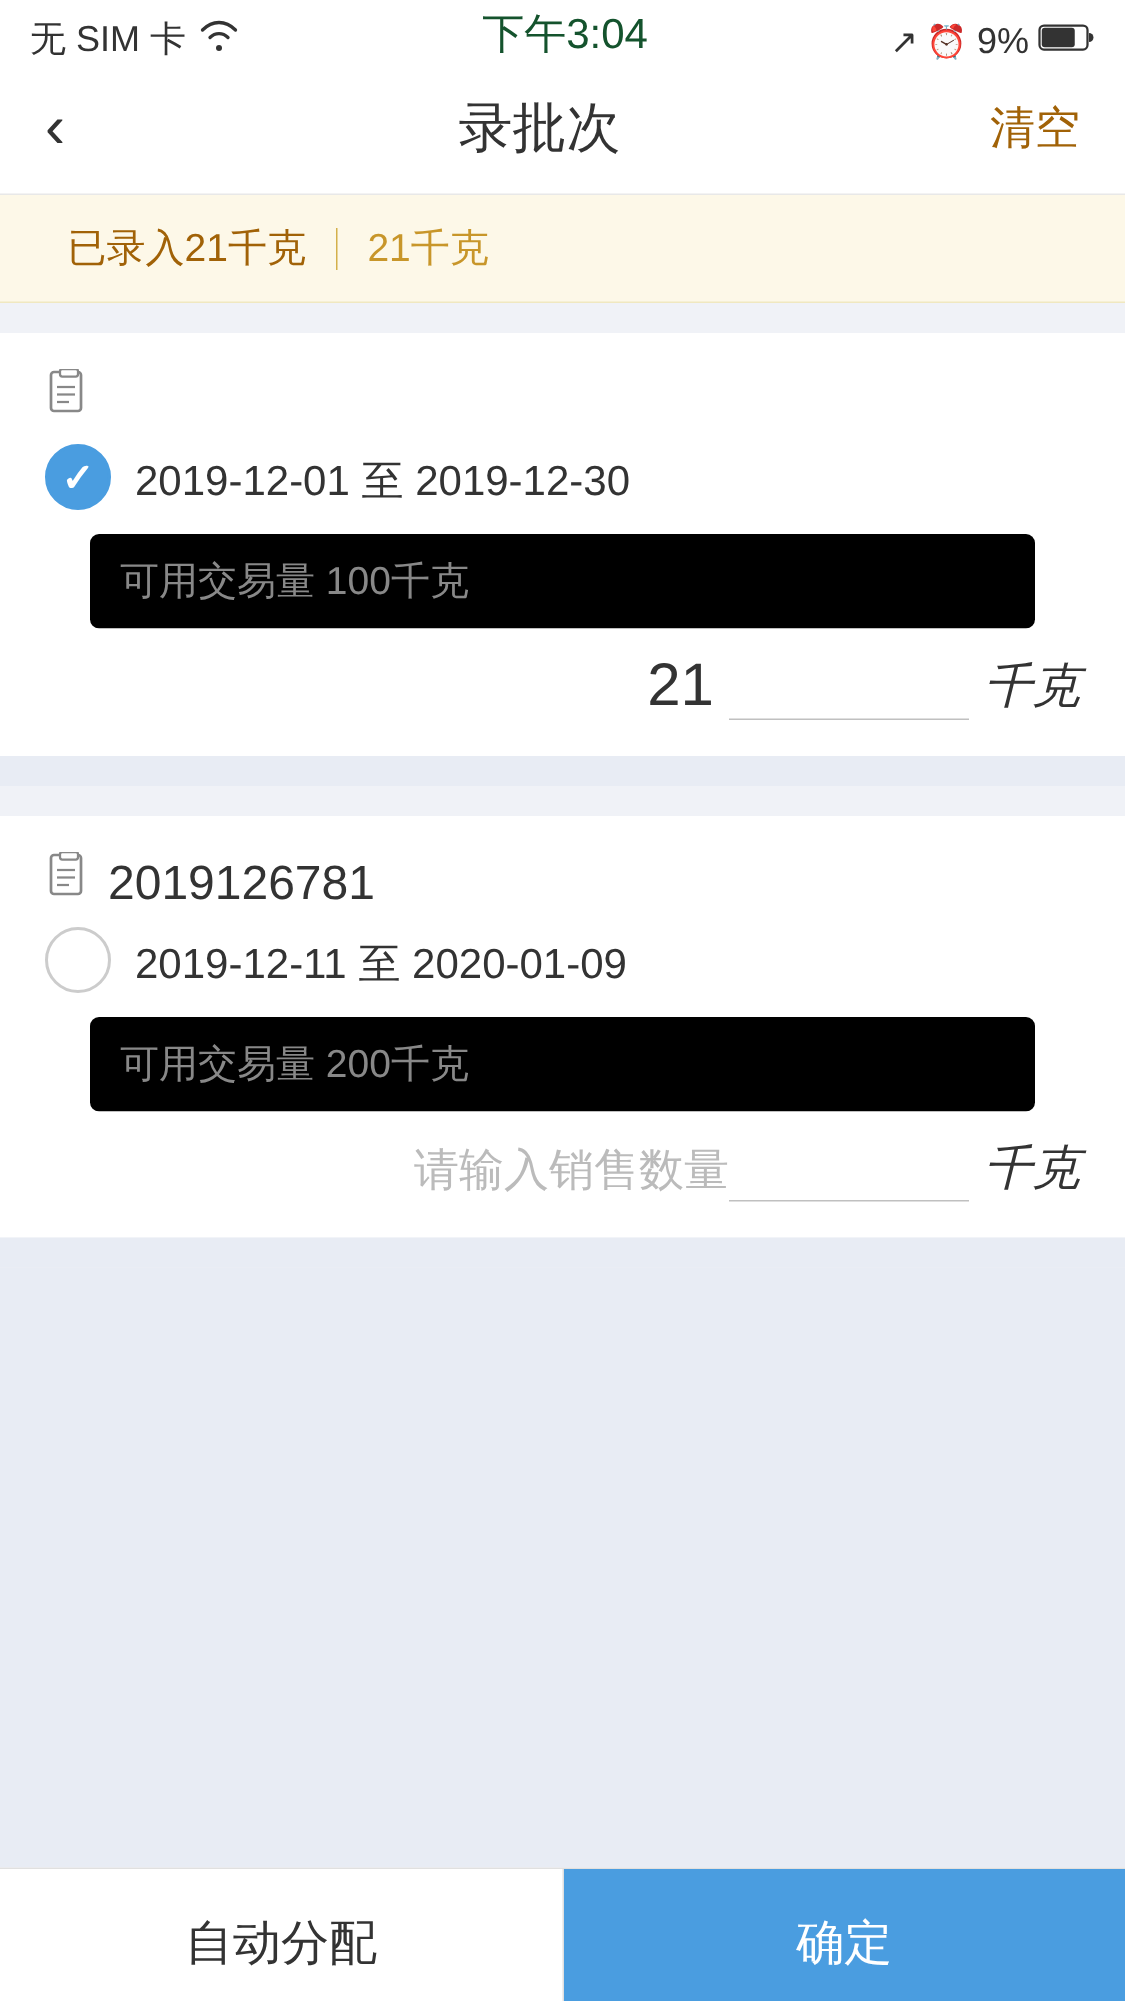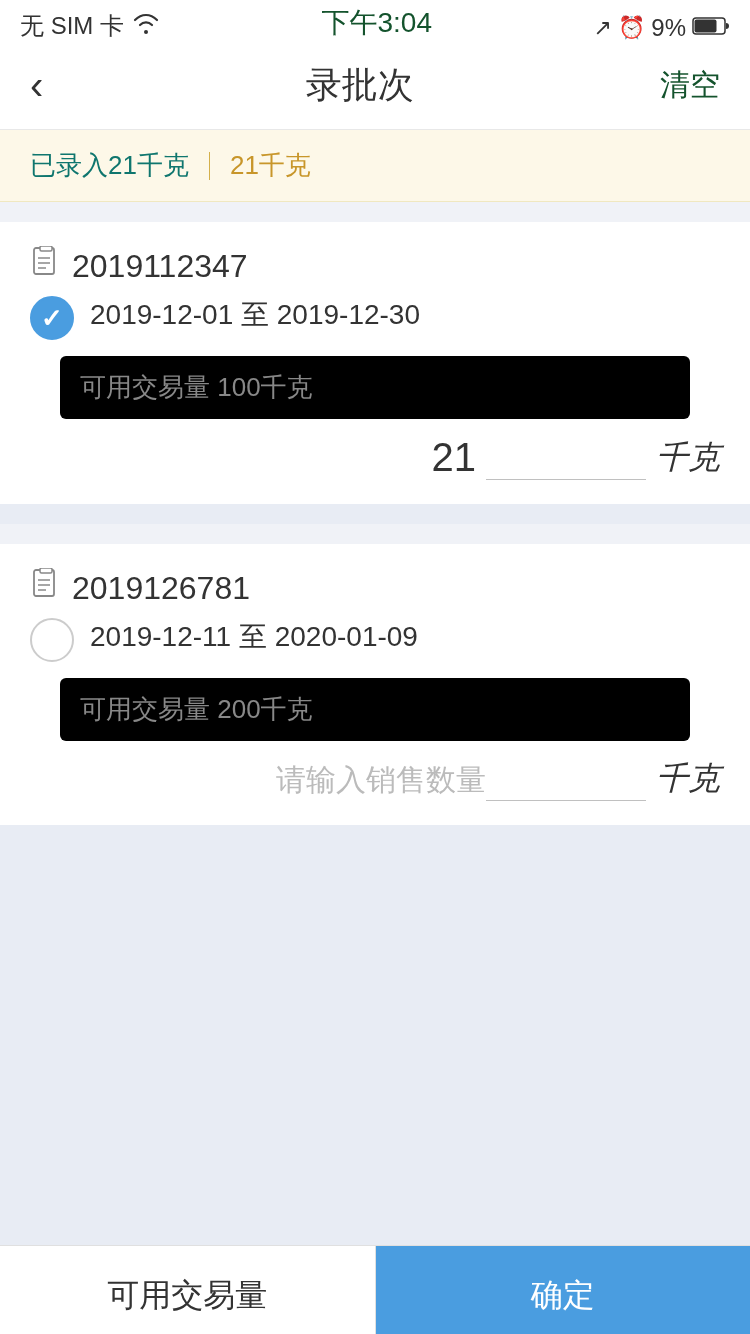--- a/index.html
+++ b/index.html
@@ -62,38 +62,39 @@
       font-weight: 300;
     }
     .nav-title {
       font-size: 36px;
       font-weight: 500;
       color: #333;
       margin-left: 16px;
     }
     .nav-clear {
       font-size: 30px;
-      color: #14532d;
+      color: #a16207;
       cursor: pointer;
       text-align: center;
     }
 
     
     .info-banner {
       width: 100%;
       background: #fdf8e8;
       padding: 18px 30px;
       display: flex;
       align-items: center;
       gap: 0;
       border-bottom: 1px solid #f0e8c0;
     }
     .info-banner-text {
       font-size: 26px;
-      color: #0f766e;
+      color: #a16207;
+      margin-left: 15px;
     }
     .info-banner-divider {
       width: 1px;
       height: 28px;
       background: #d4b04a;
       margin: 0 20px;
     }
     .info-banner-value {
       font-size: 26px;
       color: #c8962a;
@@ -118,21 +119,21 @@
       font-size: 32px;
       color: #666;
     }
     .batch-id {
       font-size: 32px;
       color: #333;
       font-weight: 500;
     }
     .batch-date-row {
       display: flex;
-      align-items: flex-start;
+      align-items: flex-end;
       gap: 16px;
       margin-bottom: 16px;
     }
     .checkbox-circle {
       width: 44px;
       height: 44px;
       border-radius: 50%;
       border: 2px solid #ccc;
       display: flex;
       align-items: center;
@@ -279,21 +280,20 @@
     <div class="batch-id-row">
       <span class="batch-icon">
         <svg width="32" height="32" viewBox="0 0 32 32" fill="none">
           <rect x="4" y="2" width="20" height="26" rx="2" stroke="#888" stroke-width="1.8" fill="none"></rect>
           <rect x="10" y="0" width="12" height="5" rx="1.5" fill="#fff" stroke="#888" stroke-width="1.5"></rect>
           <line x1="8" y1="12" x2="20" y2="12" stroke="#888" stroke-width="1.5"></line>
           <line x1="8" y1="17" x2="20" y2="17" stroke="#888" stroke-width="1.5"></line>
           <line x1="8" y1="22" x2="16" y2="22" stroke="#888" stroke-width="1.5"></line>
         </svg>
       </span>
-      <span class="batch-id">2019112347</span>
     </div>
     <div class="batch-date-row">
       <div class="checkbox-circle checked"></div>
       <span class="batch-date">2019-12-01 至 2019-12-30</span>
     </div>
     <div class="batch-available">可用交易量 100千克</div>
   </div>
 
   <div style="display:flex;align-items:flex-end;justify-content:flex-end;padding:16px 30px 0 30px;background:#fff;gap:10px;">
     <div class="qty-border-wrap">
@@ -337,18 +337,18 @@
   </div>
   <div style="height:24px;background:#fff;"></div>
 </div>
 
 <div class="card-separator"></div>
 
 <div class="empty-area"></div>
 
 <div class="bottom-bar">
   <div class="btn-auto">
-    <span>可用交易量</span>
+    <span>自动分配</span>
   </div>
   <div class="btn-confirm">
     <span>确定</span>
   </div>
 </div>
 
 </body></html>

